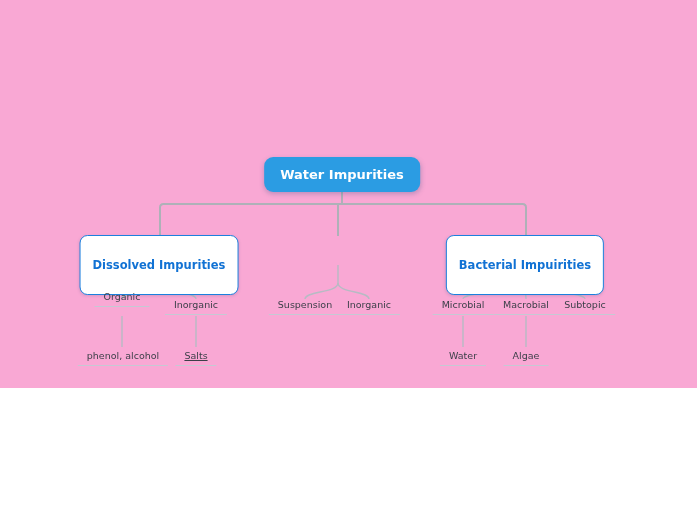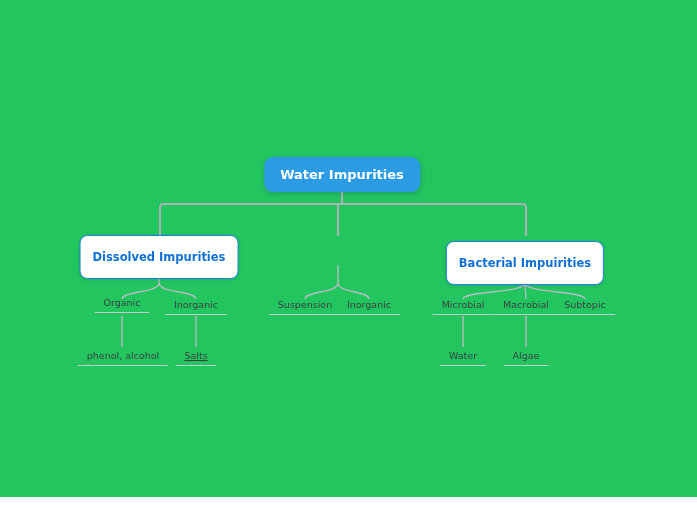--- a/index.html
+++ b/index.html
@@ -8,22 +8,22 @@
   }
   body {
     width: 697px;
     height: 520px;
     overflow: hidden;
     font-family: "DejaVu Sans", "Liberation Sans", sans-serif;
   }
   .canvas {
     position: relative;
     width: 697px;
-    height: 497px;
-    background: #22c55e;
+    height: 388px;
+    background: #f9a8d4;
   }
   .wires {
     position: absolute;
     left: 0;
     top: 0;
     width: 697px;
     height: 520px;
     pointer-events: none;
   }
   .node {
@@ -42,21 +42,21 @@
     padding: 10px 16px;
     border-radius: 9px;
     box-shadow: 0 2px 5px rgba(50, 80, 130, 0.30);
   }
   .node.branch {
     background: #ffffff;
     border: 1.6px solid #1c80dd;
     color: #1172d4;
     font-size: 11.5px;
     font-weight: bold;
-    padding: 14px 12px;
+    padding: 22px 12px;
     border-radius: 8px;
     box-shadow: 0 1px 3px rgba(50, 80, 130, 0.18);
   }
   .topic {
     position: absolute;
     transform: translateX(-50%);
     white-space: nowrap;
     font-size: 9.5px;
     line-height: 13px;
     color: #3b3f48;
@@ -95,23 +95,23 @@
       <path d="M122,316 V347"></path>
       <path d="M196,316 V347"></path>
       <path d="M463,316 V347"></path>
       <path d="M526,316 V347"></path>
     </g>
   </svg>
 
   <div class="node root" style="left:342px; top:157px;">Water Impurities</div>
 
   <div class="node branch" style="left:159px; top:235px;">Dissolved Impurities</div>
-  <div class="node branch" style="left:525px; top:241px;">Bacterial Impuirities</div>
+  <div class="node branch" style="left:525px; top:235px;">Bacterial Impuirities</div>
 
-  <div class="topic" style="left:122px; top:294px;">Organic</div>
+  <div class="topic" style="left:122px; top:288px;">Organic</div>
   <div class="topic" style="left:196px; top:296px;">Inorganic</div>
   <div class="topic" style="left:305px; top:296px;">Suspension</div>
   <div class="topic" style="left:369px; top:296px;">Inorganic</div>
   <div class="topic" style="left:463px; top:296px;">Microbial</div>
   <div class="topic" style="left:526px; top:296px;">Macrobial</div>
   <div class="topic" style="left:585px; top:296px;">Subtopic</div>
 
   <div class="topic" style="left:123px; top:347px;">phenol, alcohol</div>
   <div class="topic" style="left:196px; top:347px;text-decoration:underline;">Salts</div>
   <div class="topic" style="left:463px; top:347px;">Water</div>

